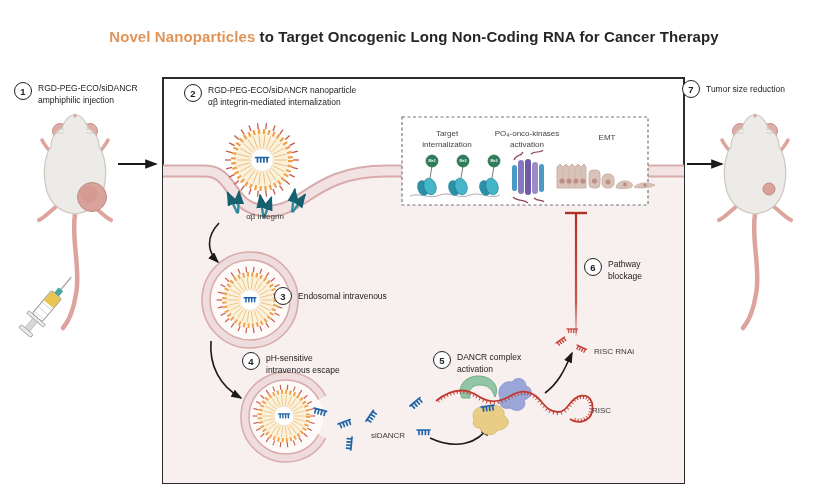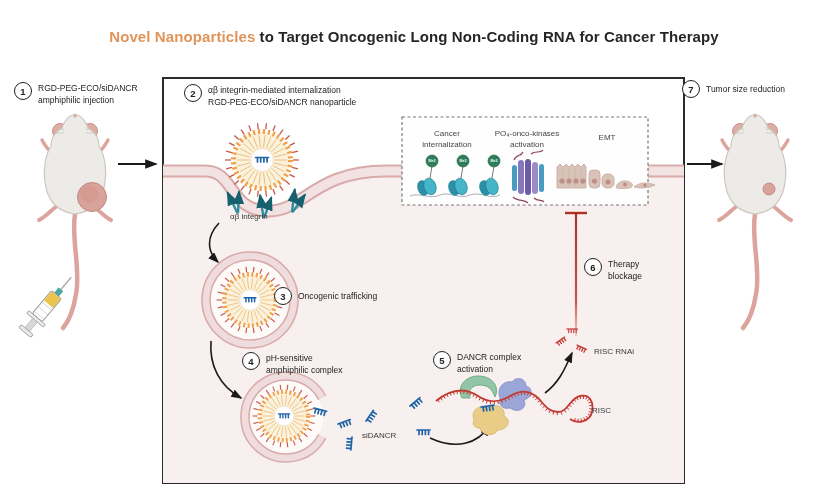--- a/index.html
+++ b/index.html
@@ -10,21 +10,21 @@
          font-size:15px;font-weight:bold;color:#262626;letter-spacing:.1px;}
   .title .hl{color:#E0945A;}
   .step{position:absolute;display:flex;gap:6px;align-items:flex-start;}
   .step.center{align-items:center;}
   .step-num{flex:0 0 auto;width:16px;height:16px;border:1.6px solid #222;border-radius:50%;
             background:#fff;display:flex;align-items:center;justify-content:center;
             font-size:9.5px;font-weight:bold;color:#222;}
   .step-text{font-size:8.5px;font-weight:normal;color:#222;line-height:1.4;padding-top:1px;}
   .step-text div:empty{display:none;}
   .lbl{position:absolute;font-size:8px;color:#3a3a3a;line-height:1.35;}
-  .lbl.c{}
+  .lbl.c{text-align:center;}
   .panel-lbl{position:absolute;font-size:8px;color:#444;text-align:center;line-height:1.4;}
   .me3{font-size:3.6px;font-weight:bold;fill:#fff;}
 </style>
 </head>
 <body>
 
 <div class="canvas">
 
   <svg class="art" width="828" height="504" viewBox="0 0 828 504">
     <defs>
@@ -342,65 +342,65 @@
   <div class="step" style="left:14px;top:82px;width:150px">
     <div class="step-num">1</div>
     <div class="step-text">
         <div>RGD-PEG-ECO/siDANCR</div>
         <div>amphiphilic injection</div>
       </div>
   </div>
   <div class="step" style="left:184px;top:84px;width:220px">
     <div class="step-num">2</div>
     <div class="step-text">
+        <div>RGD-PEG-ECO/siDANCR nanoparticle</div>
         <div>αβ integrin-mediated internalization</div>
-        <div>RGD-PEG-ECO/siDANCR nanoparticle</div>
       </div>
   </div>
   <div class="step center" style="left:274px;top:287px;width:140px">
     <div class="step-num">3</div>
     <div class="step-text">
-        <div>Oncogenic trafficking</div>
+        <div>Endosomal intravenous</div>
       </div>
   </div>
   <div class="step" style="left:242px;top:352px;width:120px">
     <div class="step-num">4</div>
     <div class="step-text">
         <div>pH-sensitive</div>
-        <div>amphiphilic complex</div>
+        <div>intravenous escape</div>
       </div>
   </div>
   <div class="step" style="left:433px;top:351px;width:100px">
     <div class="step-num">5</div>
     <div class="step-text">
         <div>DANCR complex</div>
         <div>activation</div>
       </div>
   </div>
   <div class="step" style="left:584px;top:258px;width:80px">
     <div class="step-num">6</div>
     <div class="step-text">
-        <div>Therapy</div>
+        <div>Pathway</div>
         <div>blockage</div>
       </div>
   </div>
   <div class="step center" style="left:682px;top:80px;width:140px">
     <div class="step-num">7</div>
     <div class="step-text">
         <div>Tumor size reduction</div>
       </div>
   </div>
 
   <div class="lbl c" style="left:230px;top:212px;width:70px">αβ integrin</div>
   <div class="lbl c" style="left:362px;top:431px;width:52px">siDANCR</div>
   <div class="lbl" style="left:594px;top:347px">RISC RNAi</div>
   <div class="lbl" style="left:592px;top:406px">RISC</div>
 
   <div class="panel-lbl" style="left:407px;top:128px;width:80px">
-    <div>Cancer</div>
+    <div>Target</div>
       <div>internalization</div>
   </div>
   <div class="panel-lbl" style="left:487px;top:128px;width:80px">
     <div>PO₄-onco-kinases</div>
       <div>activation</div>
   </div>
   <div class="panel-lbl" style="left:587px;top:132px;width:40px">EMT</div>
 
 </div>
 

